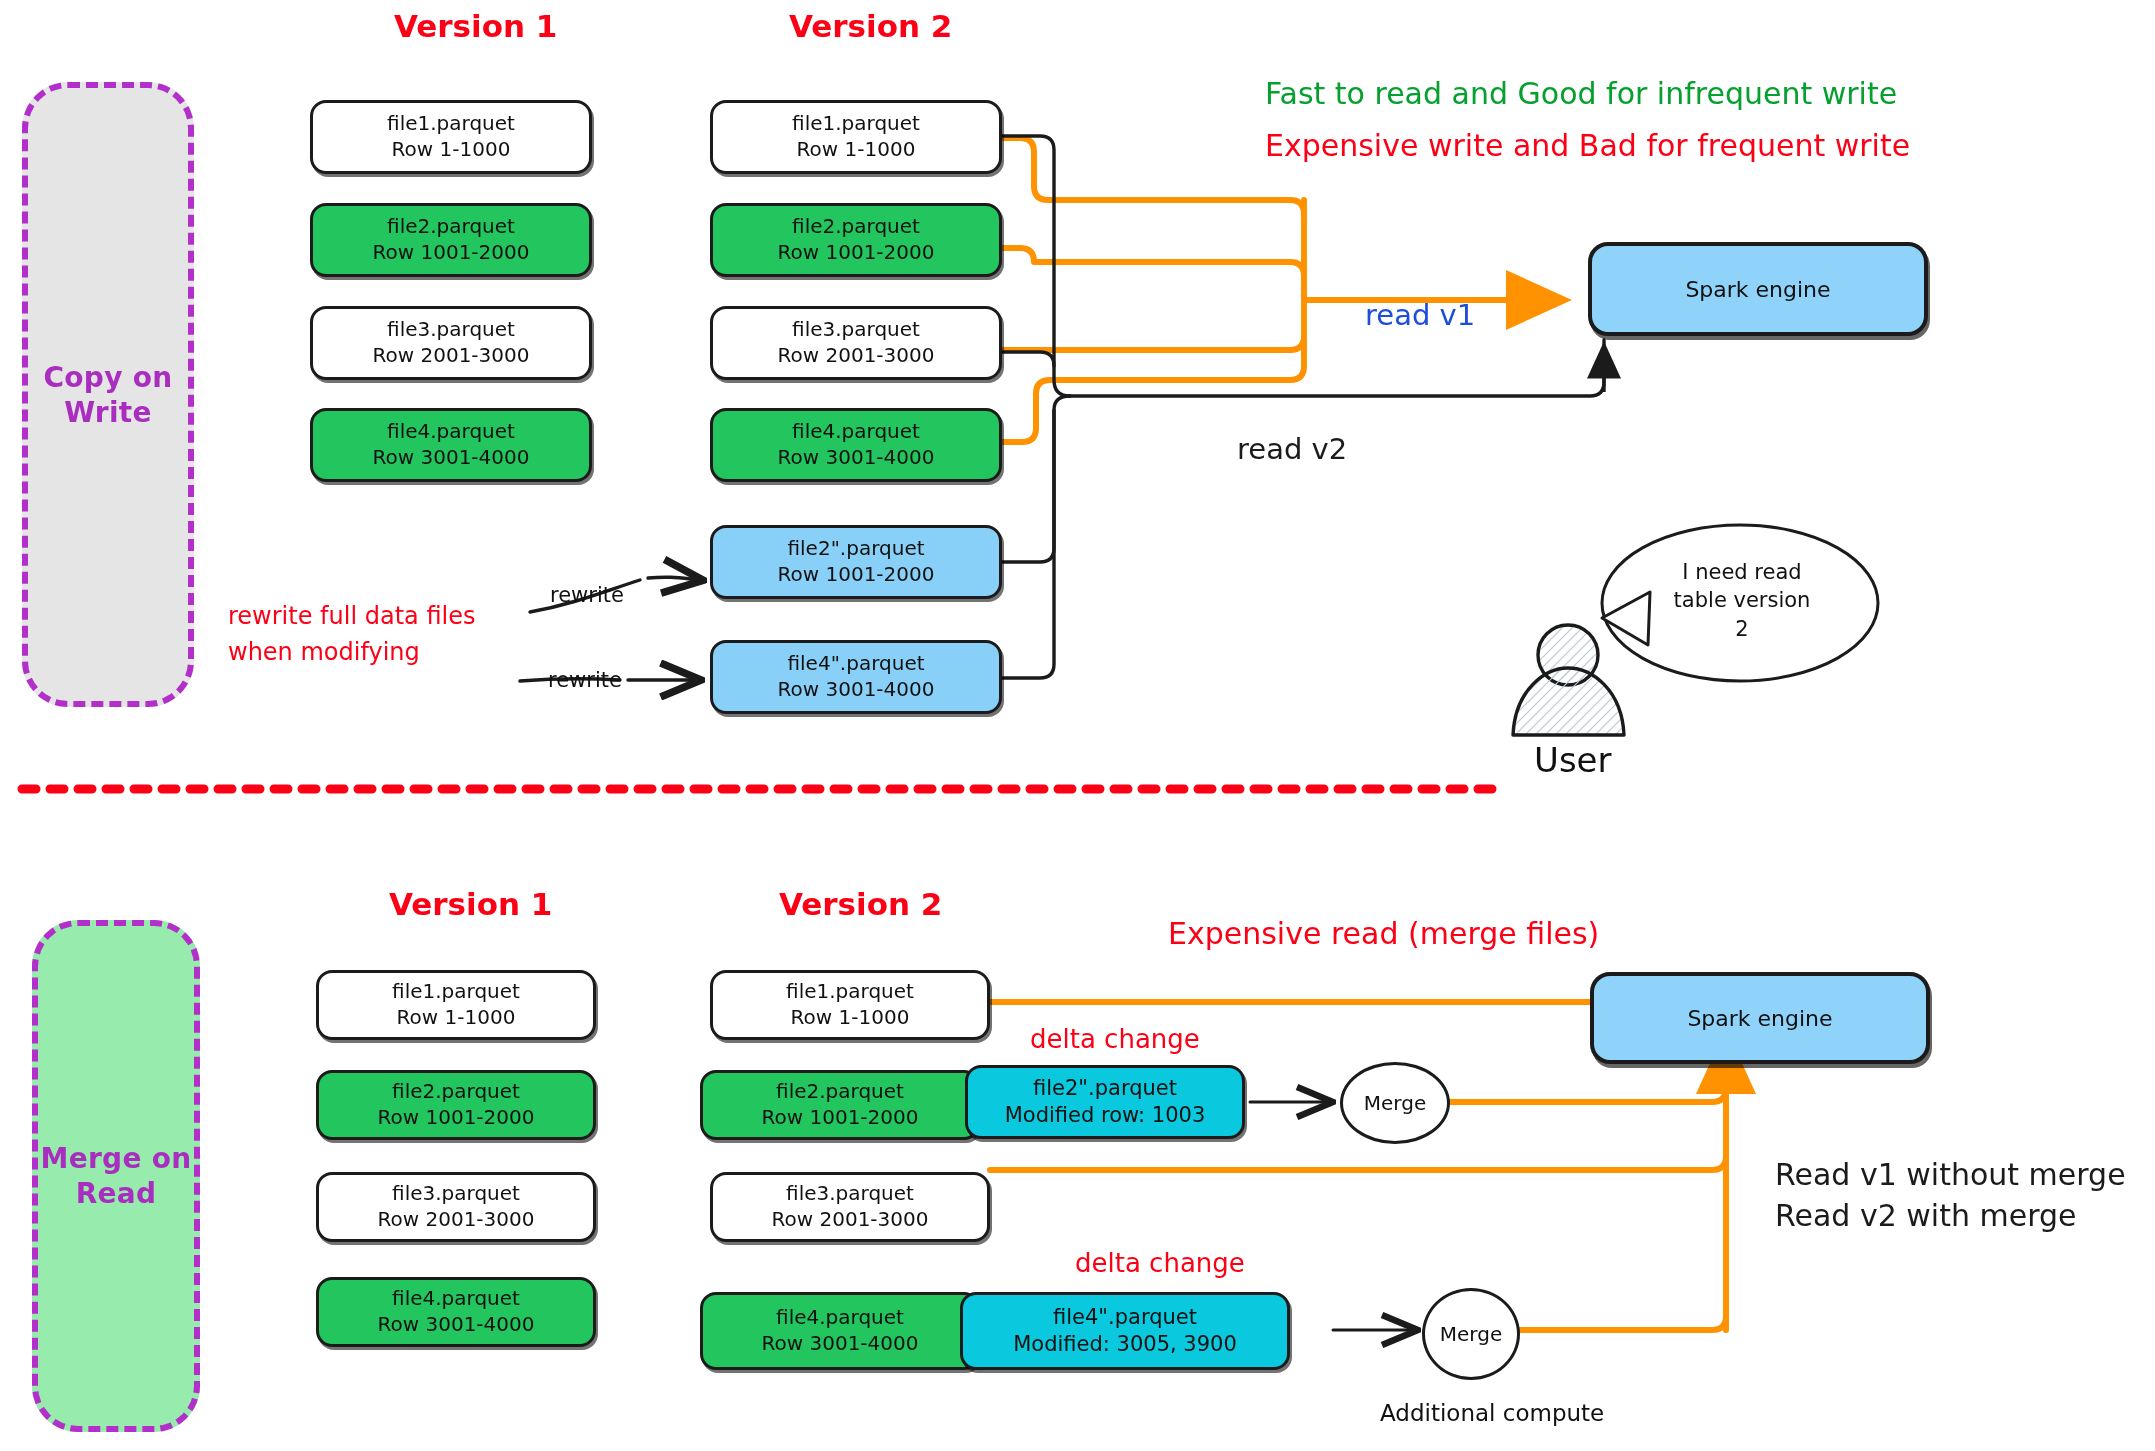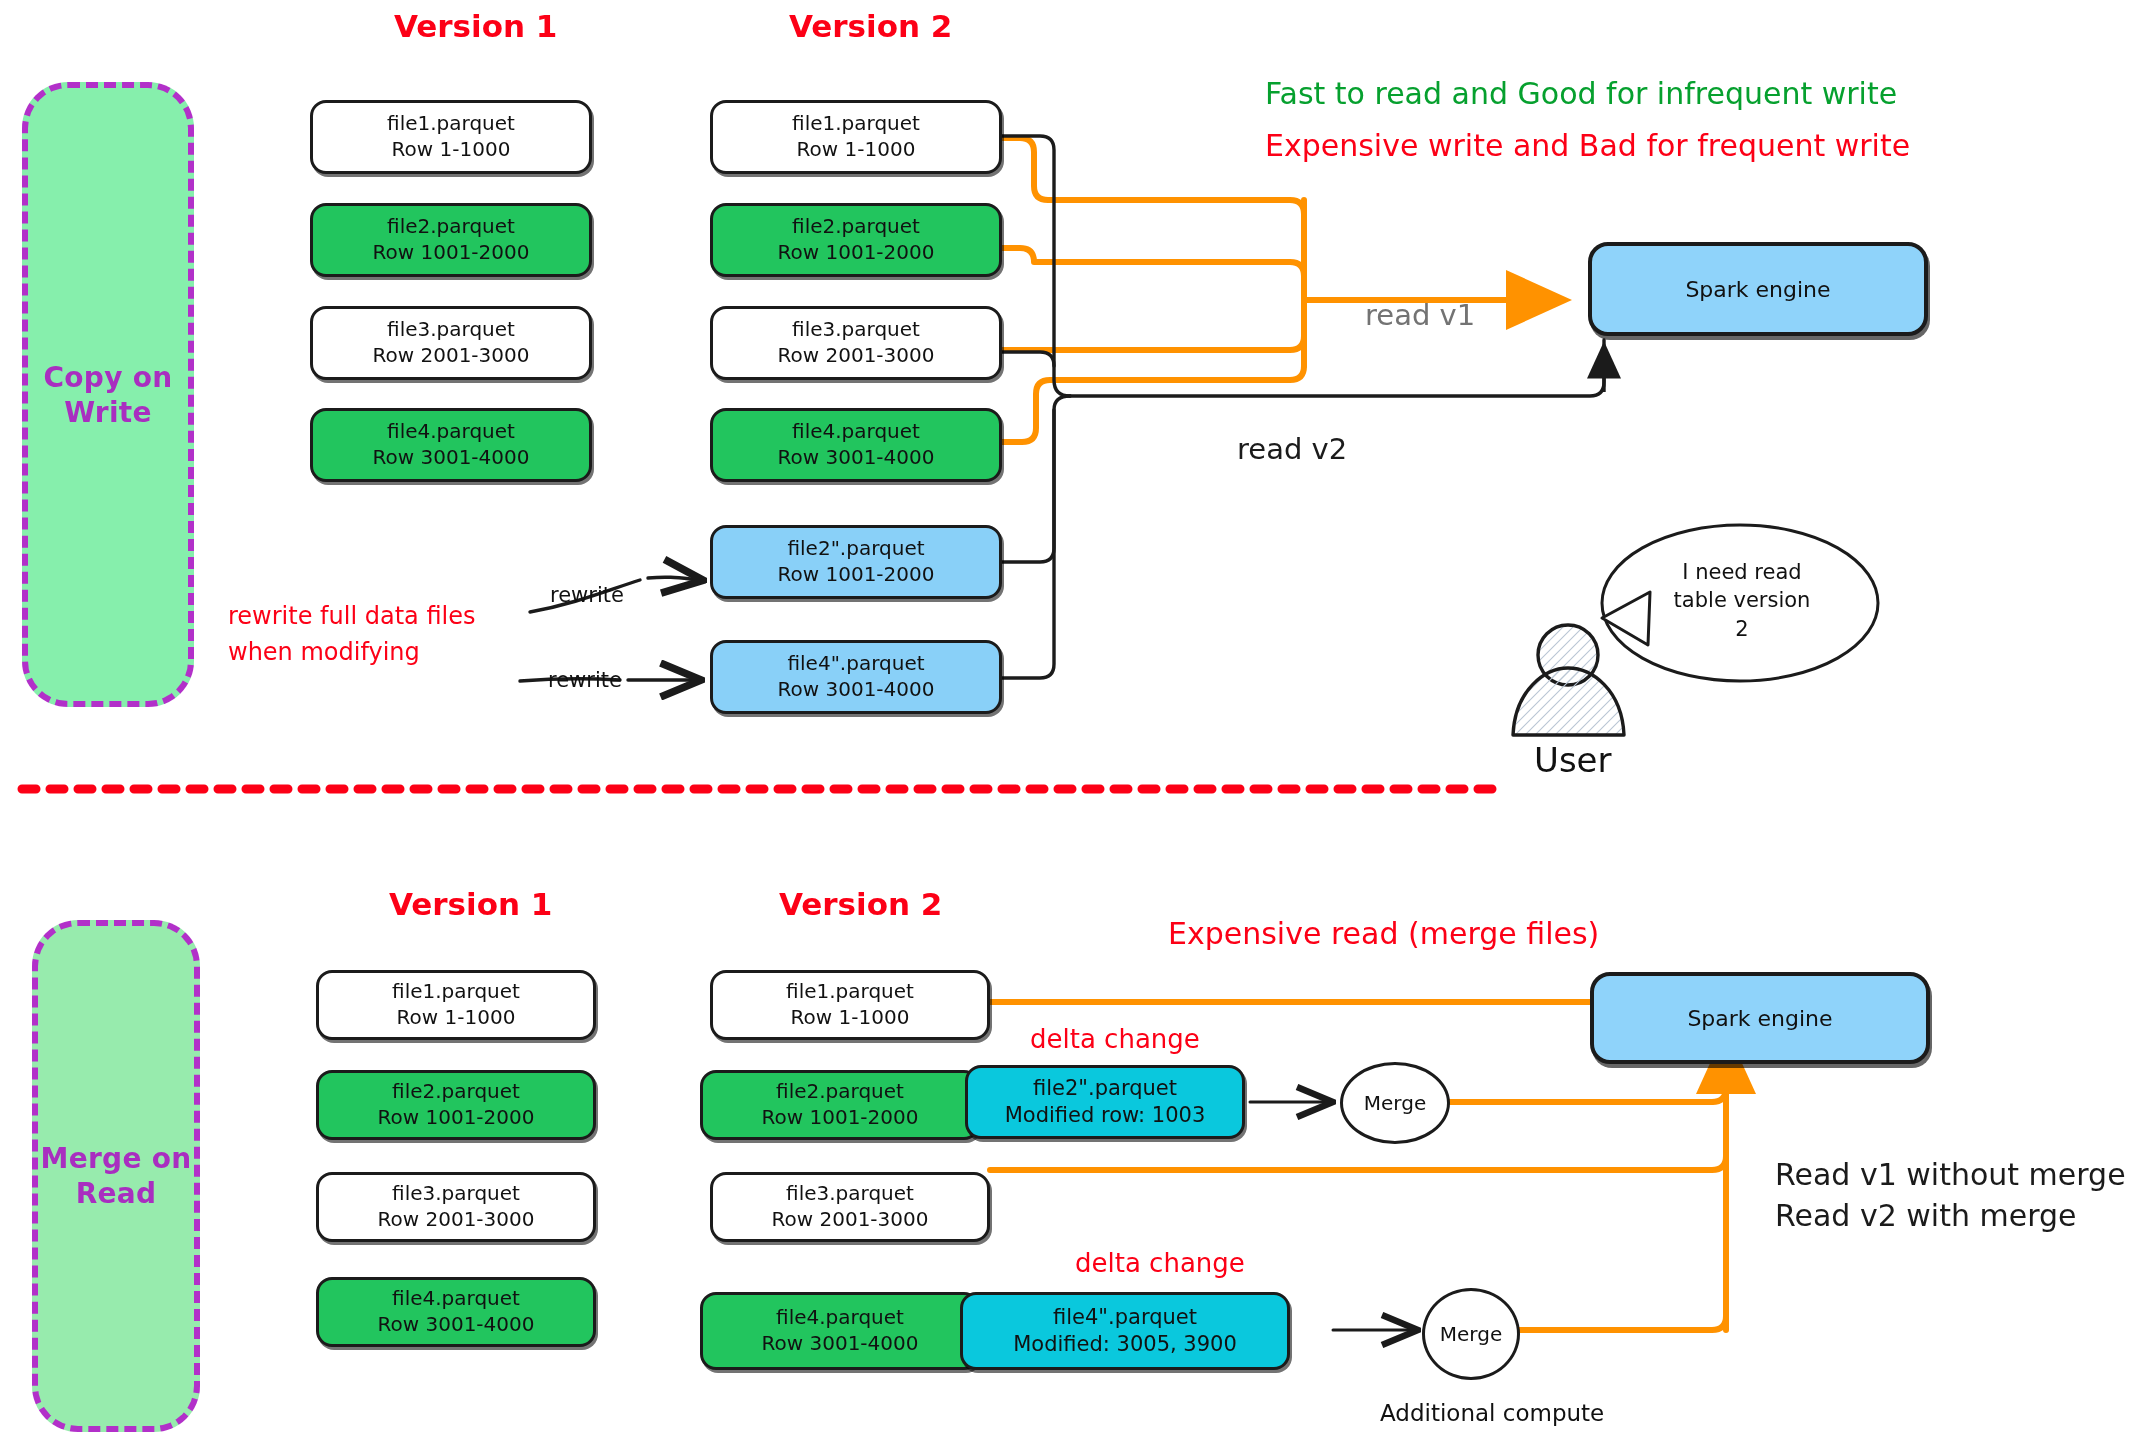--- a/index.html
+++ b/index.html
@@ -31,21 +31,21 @@
   }
   .side-panel-label {
     font-family: "DejaVu Sans", sans-serif;
     font-weight: bold;
     color: #a92ec0;
     font-size: 28px;
     line-height: 1.25;
     text-align: center;
     letter-spacing: 0.3px;
   }
-  .panel-cow { background: #86efac; }
+  .panel-cow { background: #e5e5e5; }
   .panel-mor { background: #97ebad; }
 
   
   .version-title {
     position: absolute;
     color: #fc0016;
     font-family: "DejaVu Sans", sans-serif;
     font-weight: bold;
     font-size: 31px;
     white-space: nowrap;
@@ -93,21 +93,21 @@
   .note {
     position: absolute;
     font-family: "DejaVu Sans", sans-serif;
     white-space: nowrap;
   }
   .note-green { color: #06a02e; font-size: 30px; }
   .note-red   { color: #fc0016; font-size: 30px; }
   .note-red-s { color: #fc0016; font-size: 24px; line-height: 1.5; white-space: normal; }
   .note-black { color: #1b1b1b; font-size: 29px; }
   .note-black-2l { color: #1b1b1b; font-size: 30px; line-height: 1.35; white-space: normal;}
-  .note-orange{ color: #737373; font-size: 29px; }
+  .note-orange{ color: #1d4ed8; font-size: 29px; }
   .label-hand {
     position: absolute;
     font-family: "DejaVu Sans", sans-serif;
     font-size: 21px;
     color: #111111;
     white-space: nowrap;
   }
   .label-hand-22 { font-size: 23px; }
 
   .merge-circle {

